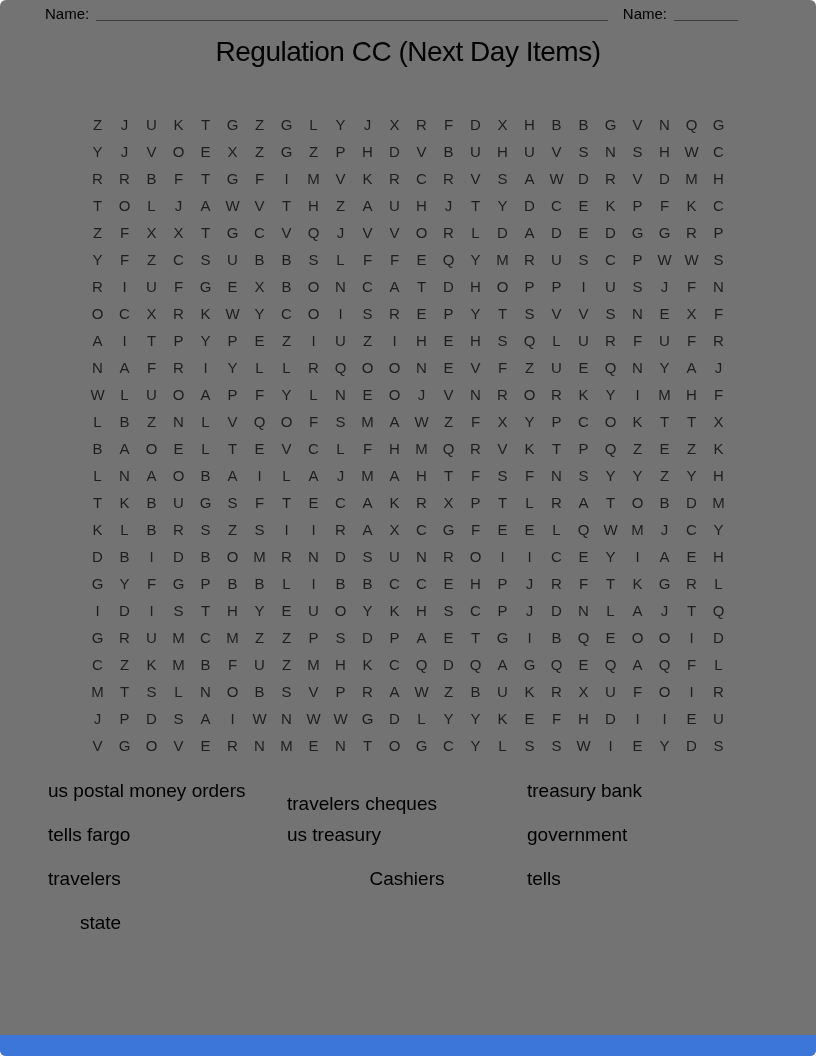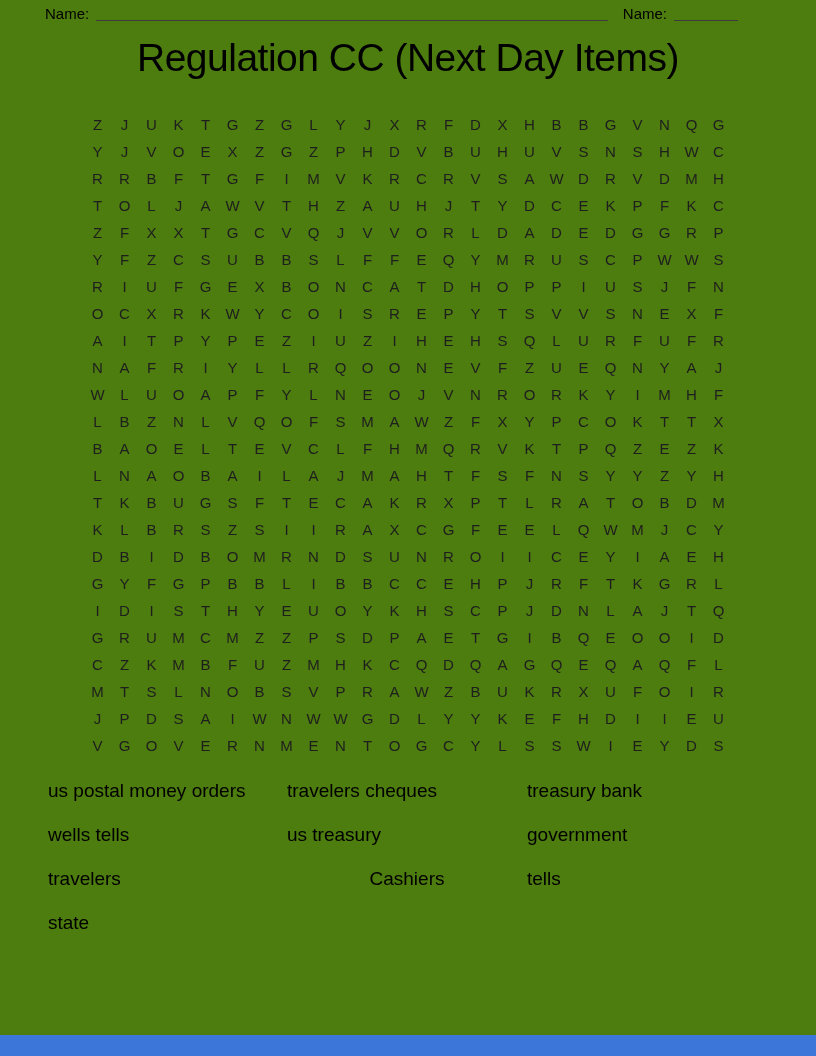--- a/index.html
+++ b/index.html
@@ -1,23 +1,24 @@
 <!DOCTYPE html>
 <html><head>
 <meta charset="utf-8">
 <style>
   html, body { margin: 0; padding: 0; background: #fff; }
   .page {
     position: relative;
     width: 816px;
     height: 1056px;
-    background: #4d7c0f;
+    background: #737373;
     overflow: hidden;
     font-family: "Liberation Sans", sans-serif;
     color: #000;
+    border-radius: 6px;
   }
   .header {
     position: absolute;
     top: 5px;
     left: 45px;
     right: 78px;
     display: flex;
     align-items: flex-end;
     font-size: 15px;
     line-height: 18px;
@@ -35,21 +36,21 @@
     border-bottom: 1.4px solid #3c3c3c;
     margin: 0 0 2px 7px;
   }
   .title {
     position: absolute;
     top: 36px;
     left: 0;
     width: 100%;
     margin: 0;
     text-align: center;
-    font-size: 39px;
+    font-size: 28px;
     font-weight: 500;
     letter-spacing: -0.5px;
   }
   .grid {
     position: absolute;
     top: 111px;
     left: 50%;
     transform: translateX(-50%);
     display: grid;
     grid-template-columns: repeat(24, 27px);
@@ -671,24 +672,24 @@
       <span class="cell">W</span>
       <span class="cell">I</span>
       <span class="cell">E</span>
       <span class="cell">Y</span>
       <span class="cell">D</span>
       <span class="cell">S</span>
     </div>
 
   <div class="words" id="word-list">
       <span class="word" style="grid-area: 1 / 1;">us postal money orders</span>
-      <span class="word" style="grid-area: 2 / 1;">wells tells</span>
+      <span class="word" style="grid-area: 2 / 1;">tells fargo</span>
       <span class="word" style="grid-area: 3 / 1;">travelers</span>
-      <span class="word" style="grid-area: 4 / 1;">state</span>
-      <span class="word" style="grid-area: 1 / 2;">travelers cheques</span>
+      <span class="word" style="grid-area: 4 / 1; margin-left: 32px;">state</span>
+      <span class="word" style="grid-area: 1 / 2; margin-top: 13px;">travelers cheques</span>
       <span class="word" style="grid-area: 2 / 2;">us treasury</span>
       <span class="word" style="grid-area: 3 / 2; text-align: center;">Cashiers</span>
       <span class="word" style="grid-area: 1 / 3;">treasury bank</span>
       <span class="word" style="grid-area: 2 / 3;">government</span>
       <span class="word" style="grid-area: 3 / 3;">tells</span>
     </div>
 
   <div class="footer-bar" style="background: rgb(59, 118, 216);"></div>
 
 </div>

